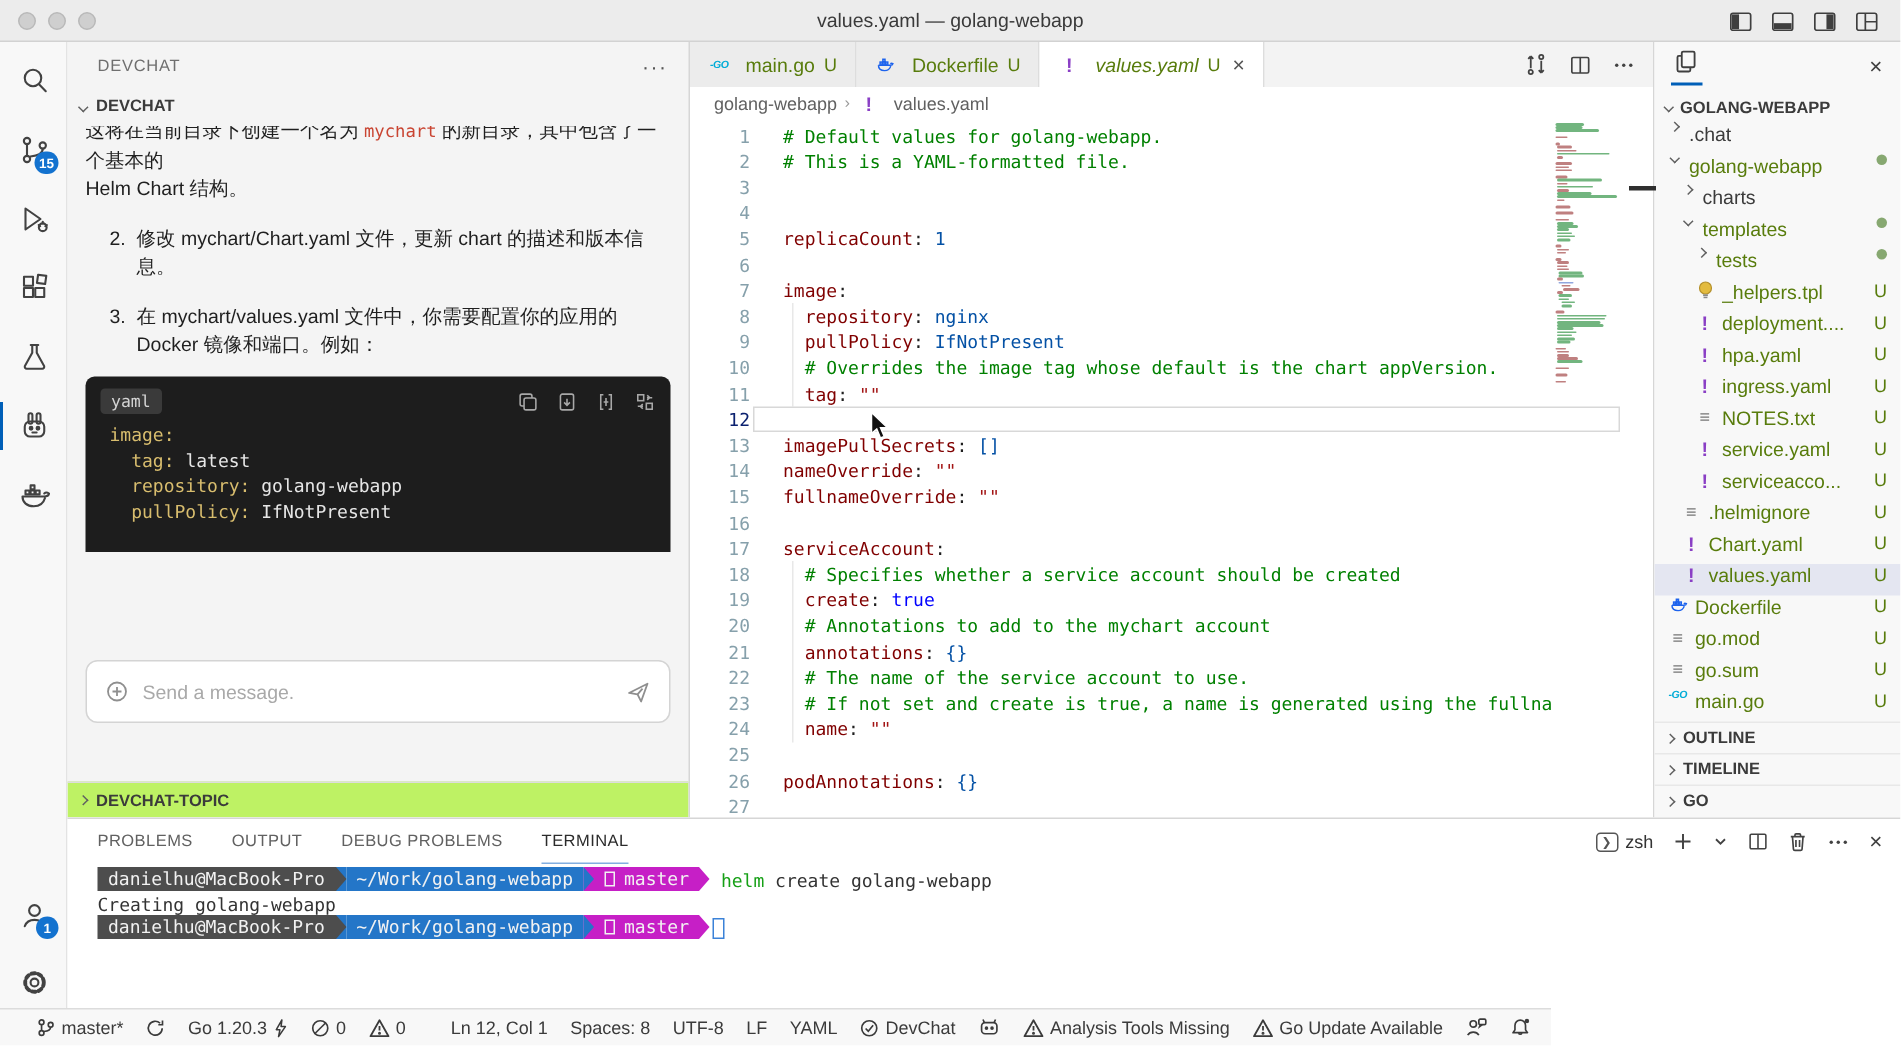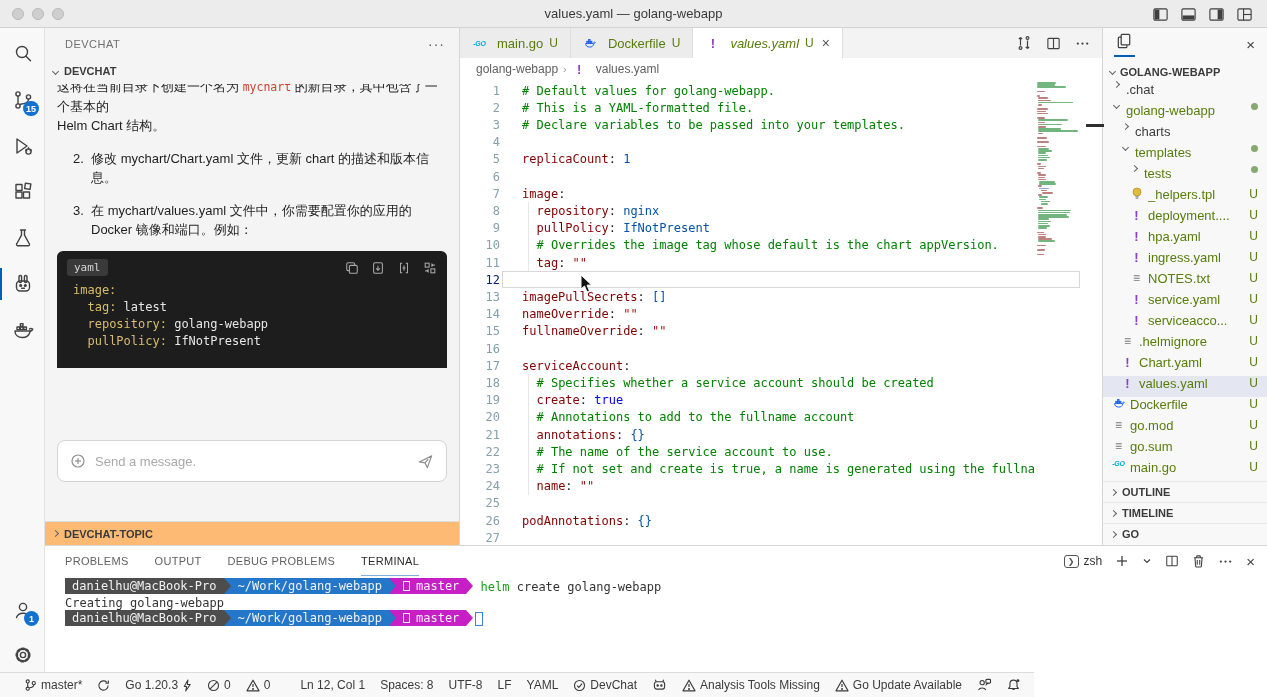--- a/index.html
+++ b/index.html
@@ -32,21 +32,21 @@
   .dc-li{display:flex;font-size:13px;line-height:19px;color:#1f1f1f;margin-top:14px;padding-left:16px}
   .dc-li .num{flex:0 0 18px}
   .codeblock{margin-top:12px;background:#1d1d1d;border-radius:6px;padding:6px 0 12px 0;overflow:hidden}
   .cb-head{display:flex;align-items:center;padding:2px 10px 6px 10px}
   .cb-lang{font-family:"DejaVu Sans Mono",monospace;font-size:11px;color:#d4d4d4;background:#3a3a3a;padding:2px 7px;border-radius:3px}
   .cb-icons{margin-left:auto;display:flex;gap:12px;align-items:center}
   .cb-line{font-family:"DejaVu Sans Mono",monospace;font-size:12px;line-height:17px;white-space:pre;color:#e6e6e6;padding:0 16px}
   .cb-line .k{color:#d8bd6e}
   .dc-input{position:absolute;left:12px;right:12px;bottom:63px;height:42px;background:#fff;border:1px solid #d4d4d4;border-radius:8px;display:flex;align-items:center;padding:0 12px;gap:9px}
   .dc-input .ph{font-size:13px;color:#a9a9a9;flex:1}
-  .dc-topic{position:absolute;left:0;right:0;bottom:0;height:24px;border-top:1px solid #ddd;display:flex;align-items:center;gap:6px;padding:0 8px;font-size:11px;font-weight:700;color:#3b3b3b;background:#fdba74}
+  .dc-topic{position:absolute;left:0;right:0;bottom:0;height:24px;border-top:1px solid #ddd;display:flex;align-items:center;gap:6px;padding:0 8px;font-size:11px;font-weight:700;color:#3b3b3b;background:#bef264}
 
   
   #editor{position:absolute;left:460px;top:28px;width:643px;height:517px;background:#fff;border-right:1px solid #d6d6d6}
   #tabbar{position:absolute;left:0;top:0;right:0;height:30px;background:#f3f3f3;display:flex}
   .tab{display:flex;align-items:center;gap:6px;padding:0 12px;font-size:13px;background:#ececec;border-right:1px solid #ddd;color:#587c0c}
   .tab.active{background:#fff;color:#587c0c}
   .tab.active .lbl{font-style:italic}
   .tab .u{font-size:12px}
   .tab .close{color:#555;font-size:14px;margin-left:2px}
   .ed-actions{margin-left:auto;display:flex;align-items:center;gap:14px;padding-right:12px;color:#424242}
@@ -386,21 +386,20 @@
       <div class="cl" style="top:2px">
       <span class="ln">1</span>
       <span class="ct"><span class="t-c"># Default values for golang-webapp.</span></span>
     </div>
       <div class="cl" style="top:19.2px">
       <span class="ln">2</span>
       <span class="ct"><span class="t-c"># This is a YAML-formatted file.</span></span>
     </div>
       <div class="cl" style="top:36.4px">
       <span class="ln">3</span>
-      <span class="ct"><span class="t-c"># Declare variables to be passed into your templates.</span></span>
     </div>
       <div class="cl" style="top:53.599999999999994px">
       <span class="ln">4</span>
       <span class="ct"></span>
     </div>
       <div class="cl" style="top:70.8px">
       <span class="ln">5</span>
       <span class="ct"><span class="t-k">replicaCount</span><span class="t-p">: </span><span class="t-v">1</span></span>
     </div>
       <div class="cl" style="top:88px">
@@ -454,21 +453,21 @@
       <div class="cl" style="top:294.4px">
       <span class="ln">18</span>
       <span class="ct"><span class="t-p">  </span><span class="t-c"># Specifies whether a service account should be created</span></span>
     </div>
       <div class="cl" style="top:311.59999999999997px">
       <span class="ln">19</span>
       <span class="ct"><span class="t-p">  </span><span class="t-k">create</span><span class="t-p">: </span><span class="t-b">true</span></span>
     </div>
       <div class="cl" style="top:328.8px">
       <span class="ln">20</span>
-      <span class="ct"><span class="t-p">  </span><span class="t-c"># Annotations to add to the fullname account</span></span>
+      <span class="ct"><span class="t-p">  </span><span class="t-c"># Annotations to add to the mychart account</span></span>
     </div>
       <div class="cl" style="top:346px">
       <span class="ln">21</span>
       <span class="ct"><span class="t-p">  </span><span class="t-k">annotations</span><span class="t-p">: </span><span class="t-v">{}</span></span>
     </div>
       <div class="cl" style="top:363.2px">
       <span class="ln">22</span>
       <span class="ct"><span class="t-p">  </span><span class="t-c"># The name of the service account to use.</span></span>
     </div>
       <div class="cl" style="top:380.4px">

